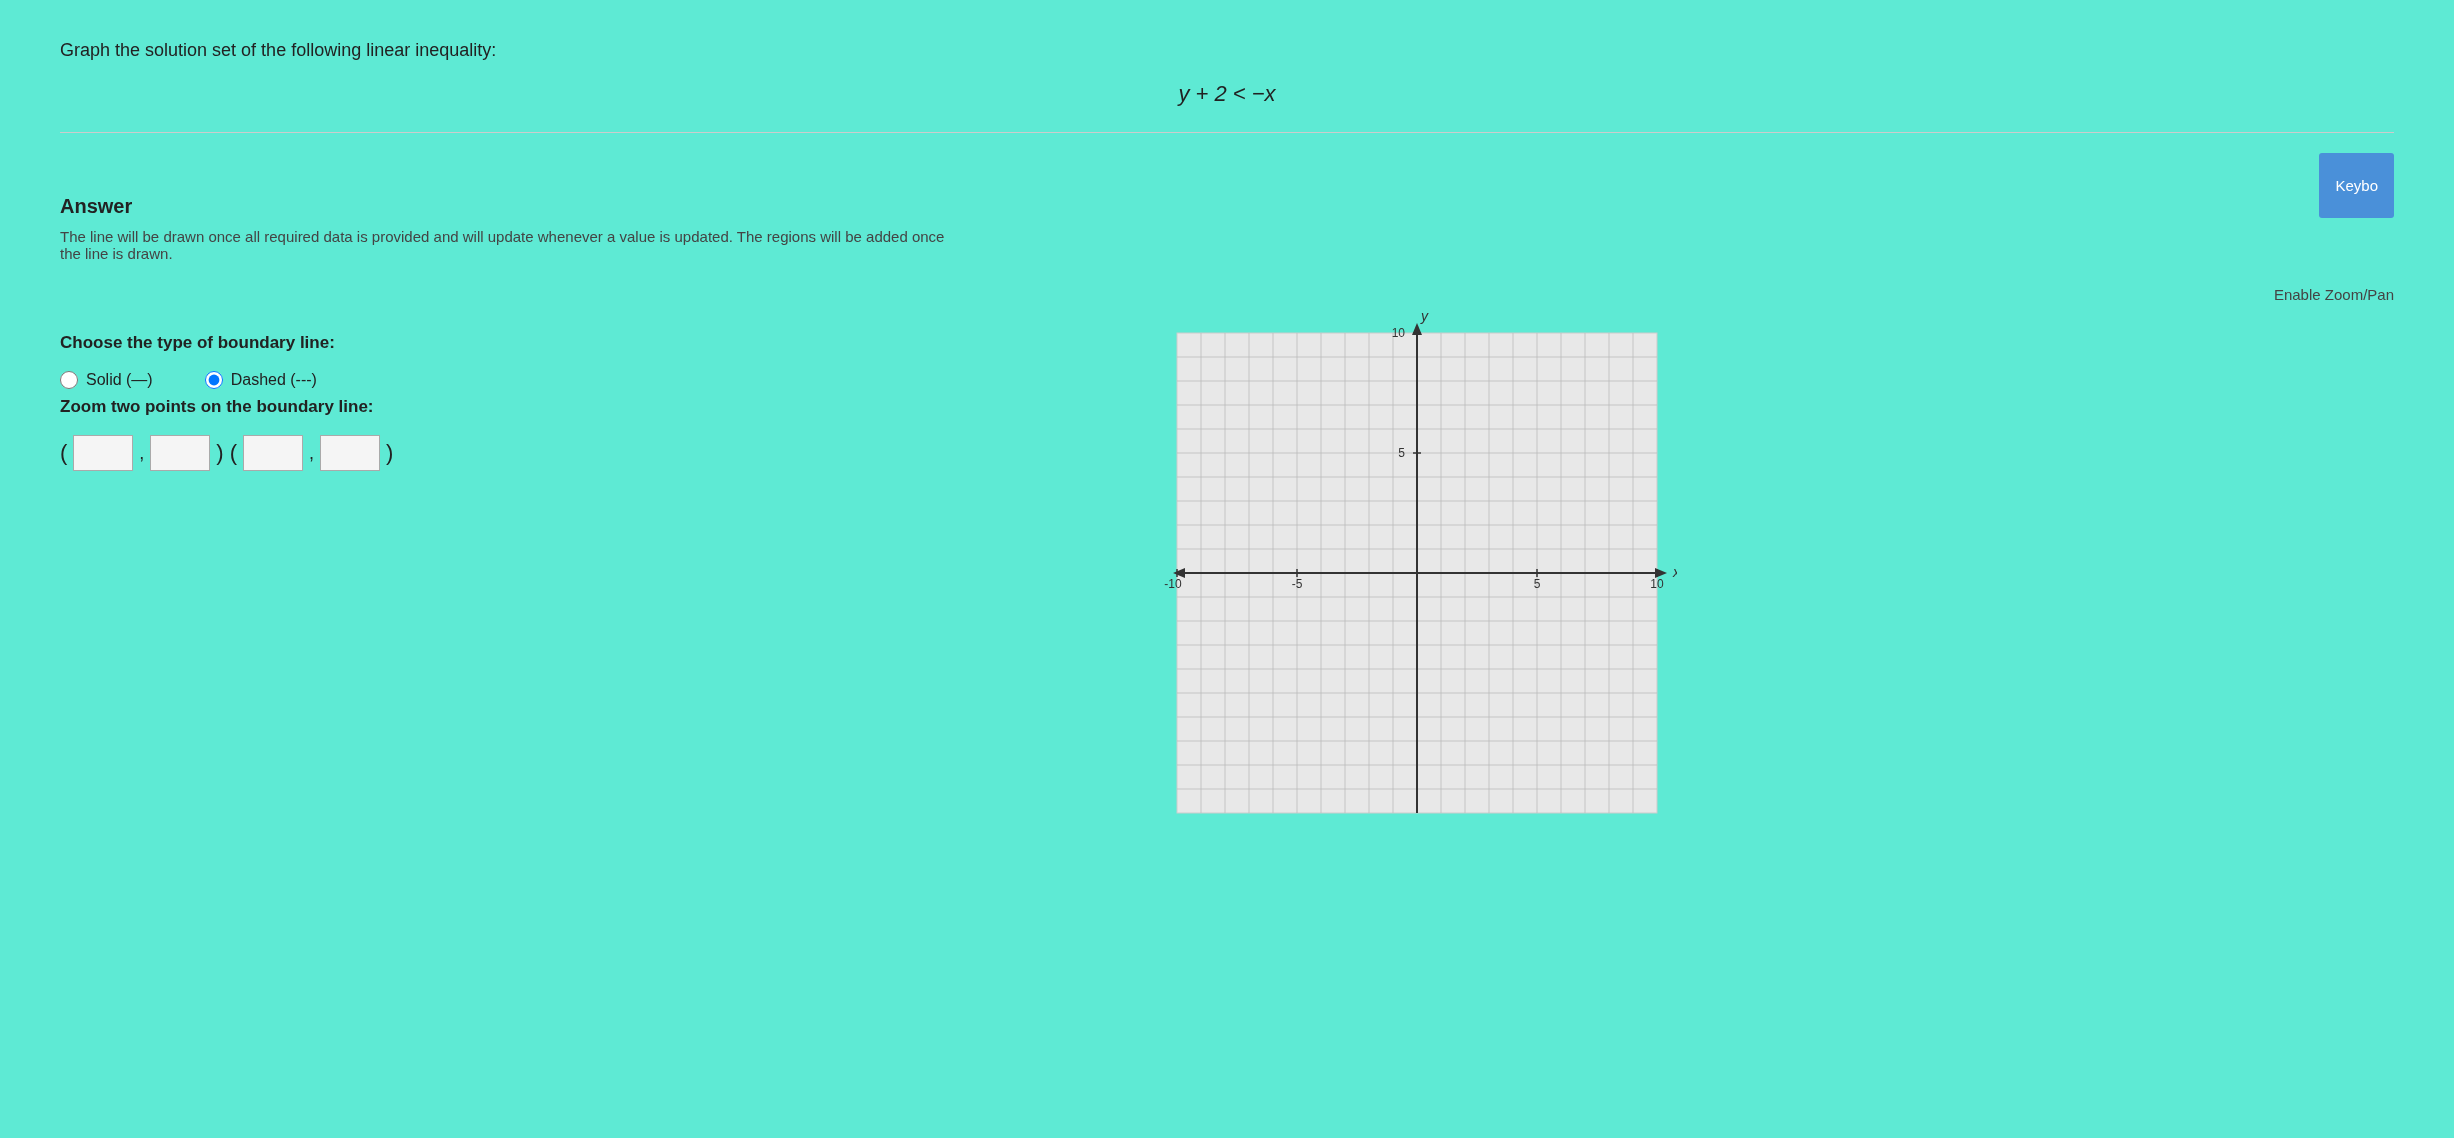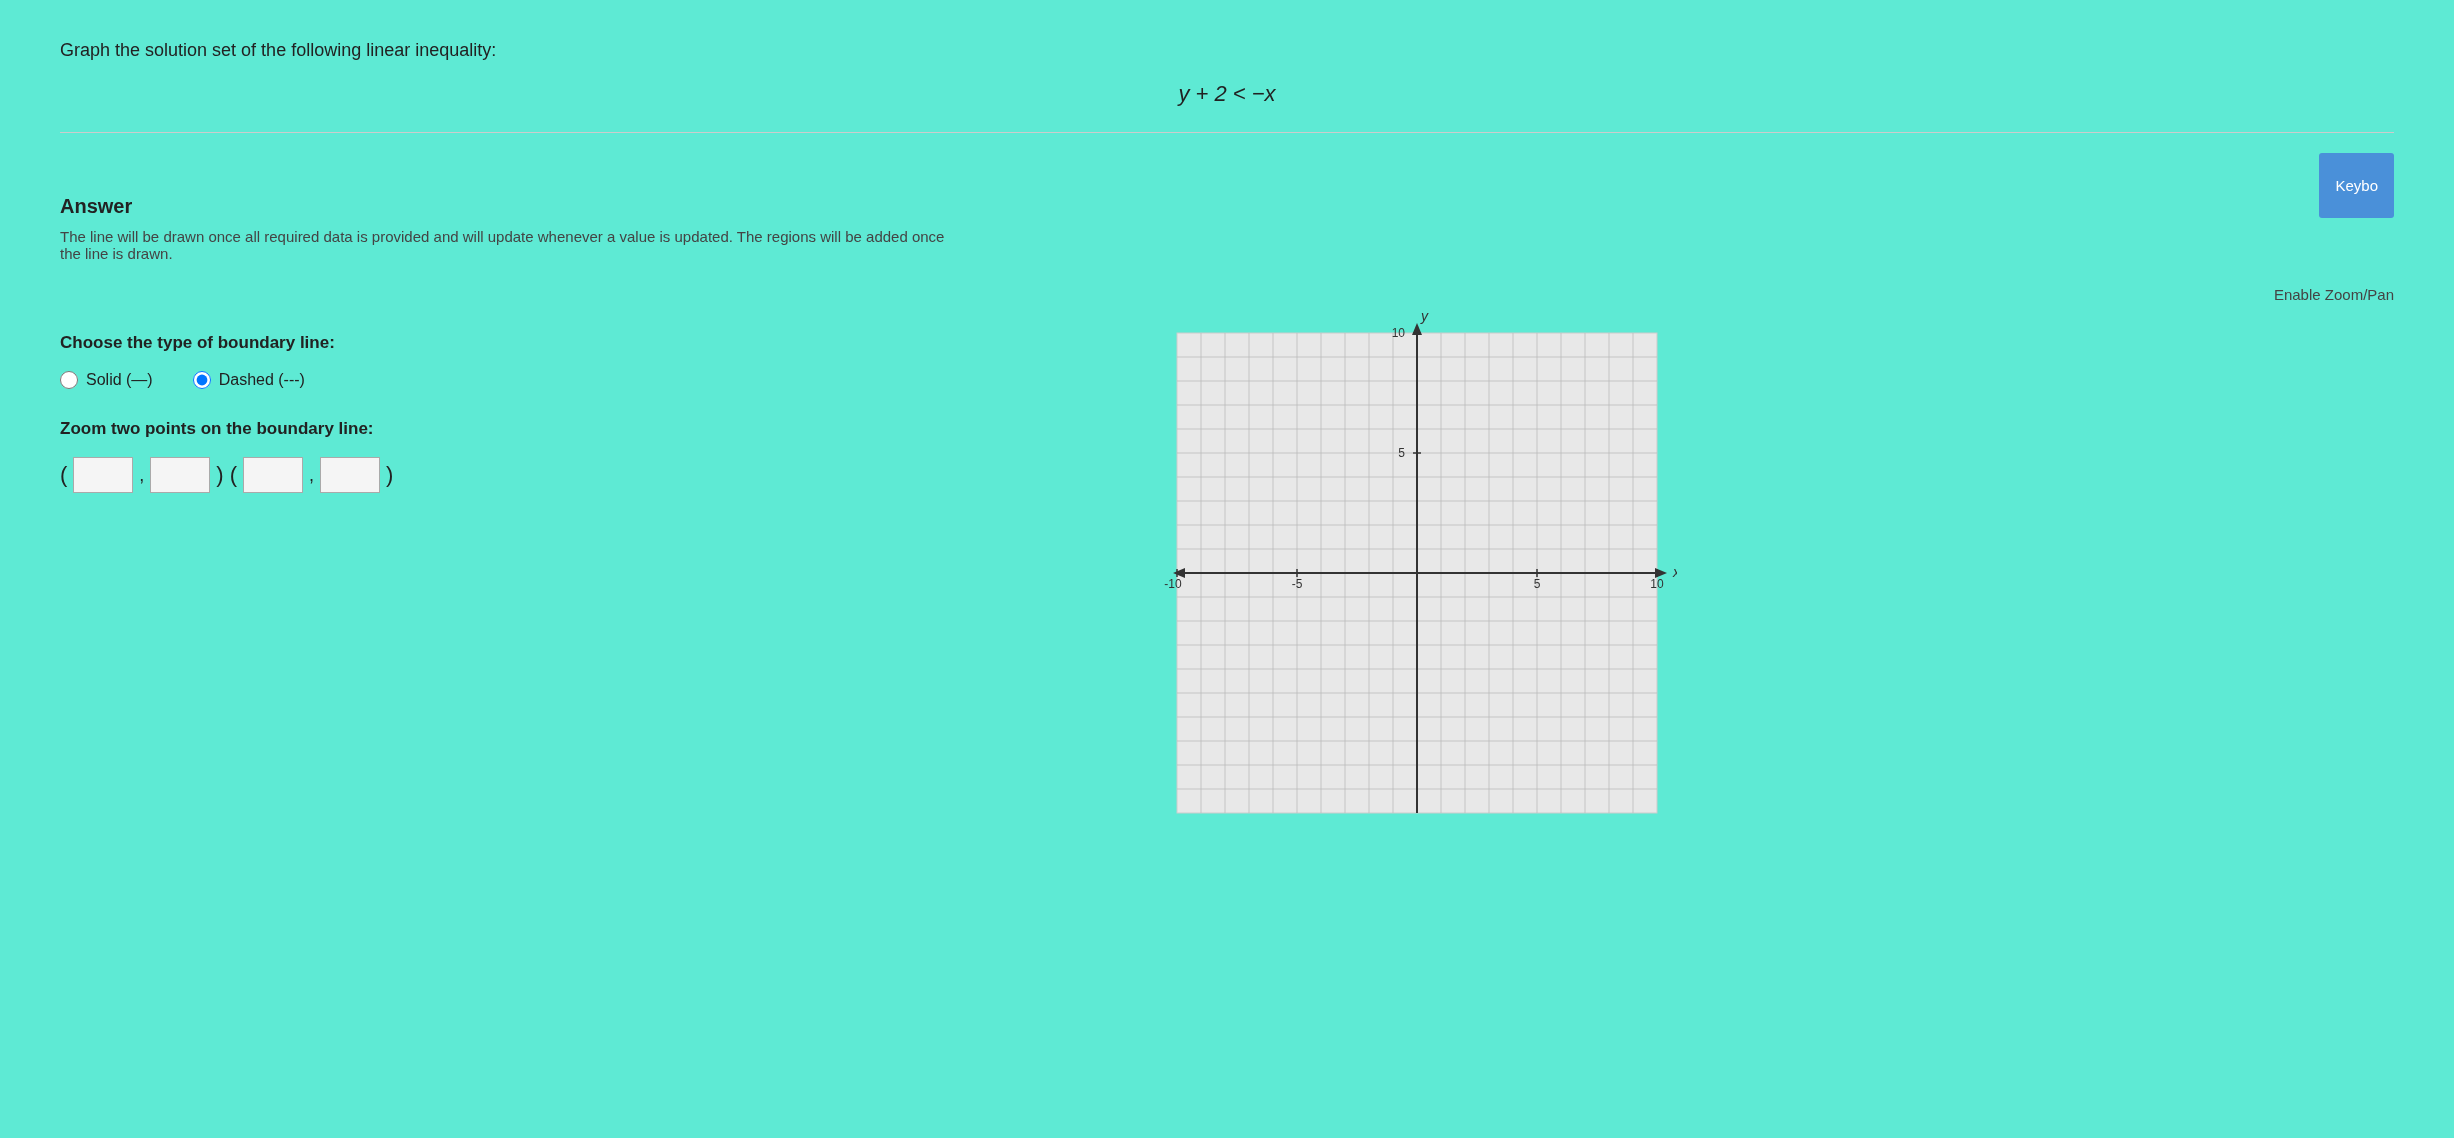--- a/index.html
+++ b/index.html
@@ -77,22 +77,22 @@
       padding-top: 20px;
     }
     .boundary-label {
       font-size: 17px;
       font-weight: bold;
       margin-bottom: 18px;
       color: #222;
     }
     .radio-group {
       display: flex;
-      gap: 40px;
-      margin-bottom: 30px;
+      gap: 52px;
+      margin-bottom: 8px;
       align-items: center;
     }
     .radio-option {
       display: flex;
       align-items: center;
       gap: 8px;
       font-size: 16px;
       color: #222;
       cursor: pointer;
     }

